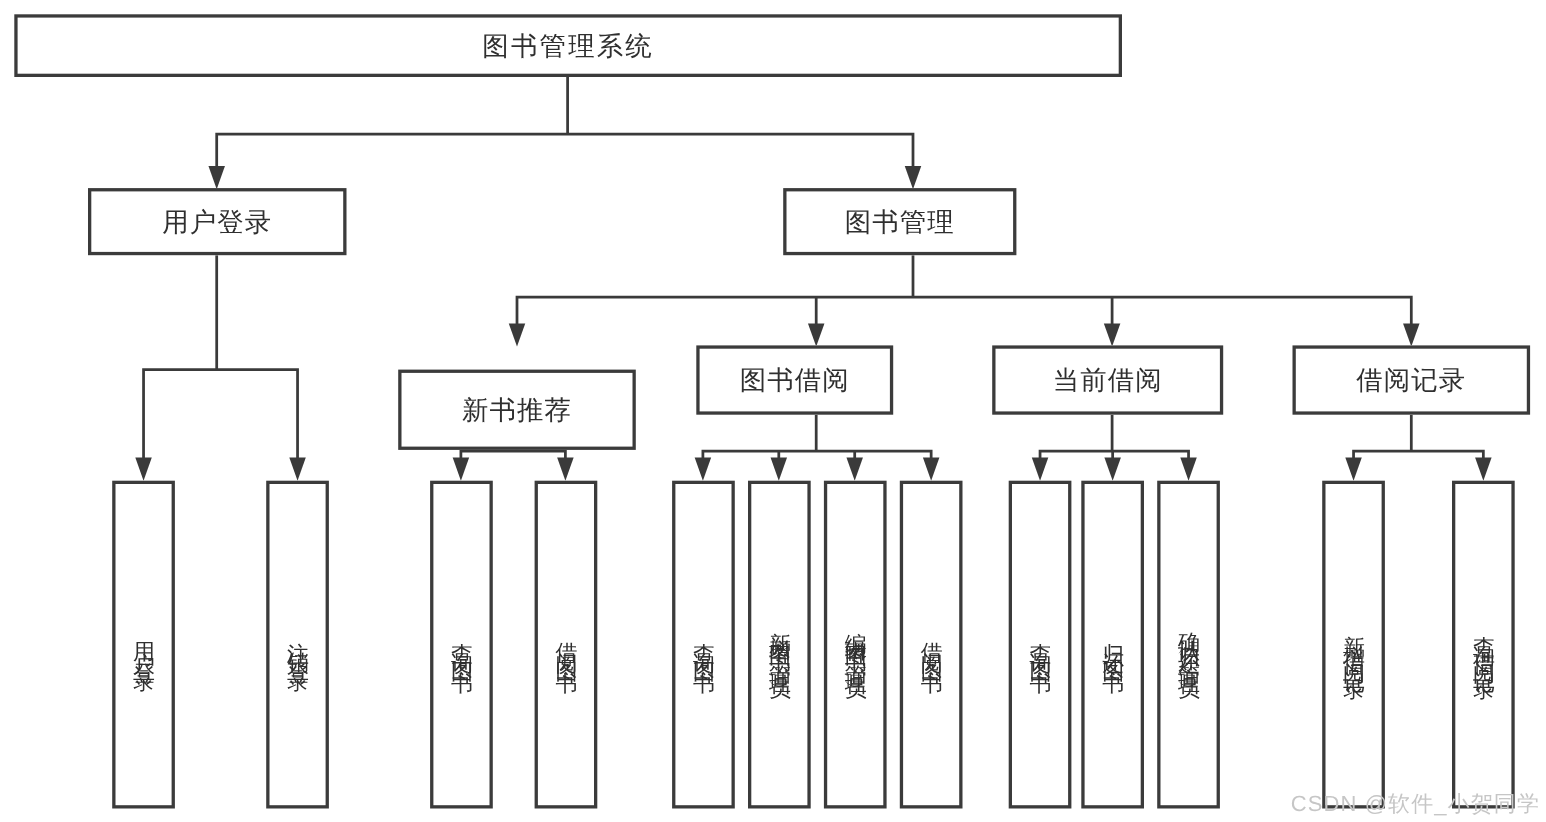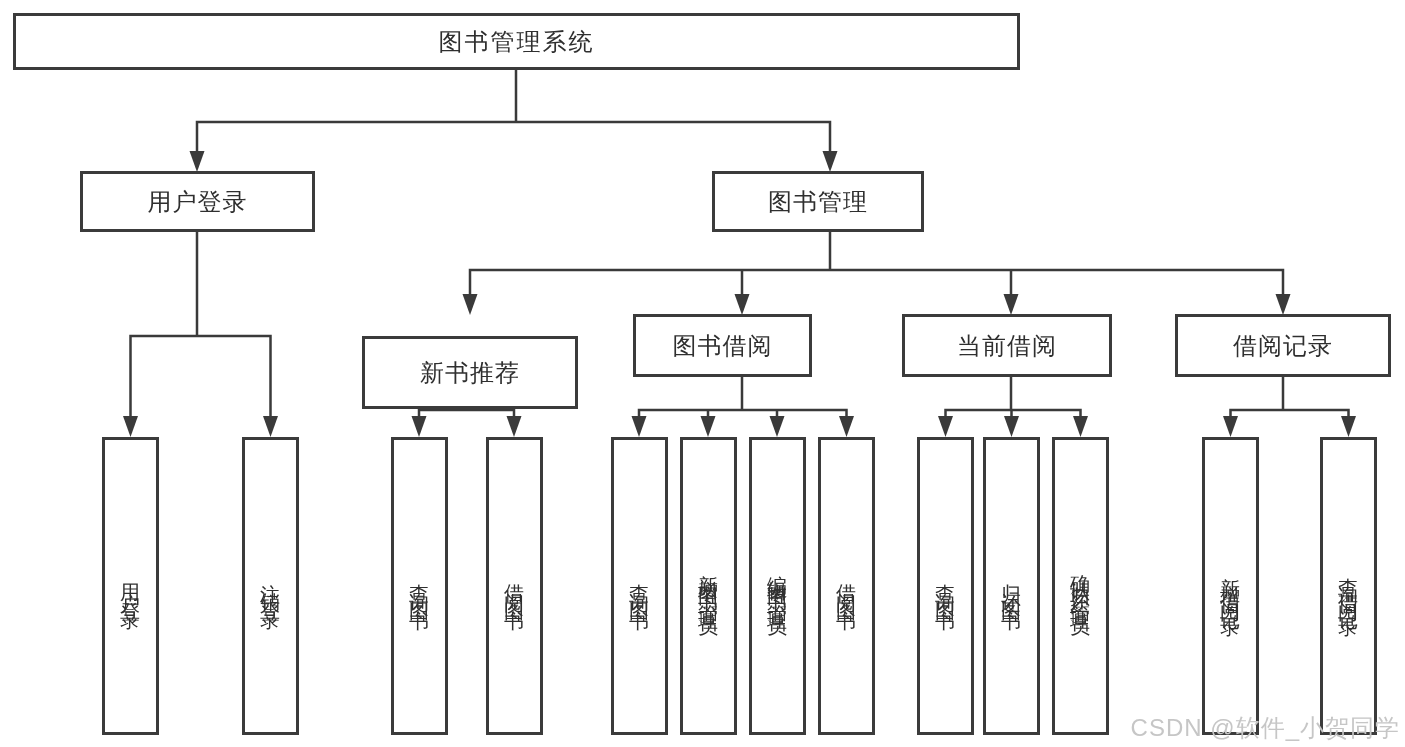--- a/index.html
+++ b/index.html
@@ -16,21 +16,21 @@
     z-index:1;
   }
   .hlabel { font-size:24px; letter-spacing:1px; white-space:nowrap; }
   .root  { font-size:24px; letter-spacing:2px; }
   .leaf span {
     writing-mode:vertical-lr; text-orientation:mixed;
     font-size:20px; line-height:1; letter-spacing:9px;
   }
   .watermark {
     position:absolute; right:5px; bottom:3px; z-index:2;
-    font-size:24px; color:#c6c6c6; letter-spacing:1px; white-space:nowrap;
+    font-size:20px; color:#c6c6c6; letter-spacing:1px; white-space:nowrap;
   }
 </style>
 </head>
 <body>
 
 <div class="stage">
 
   <svg class="wires" width="1405" height="747" viewBox="0 0 1405 747">
     <g stroke="#3a3a3a" stroke-width="2.5" fill="none">
 

